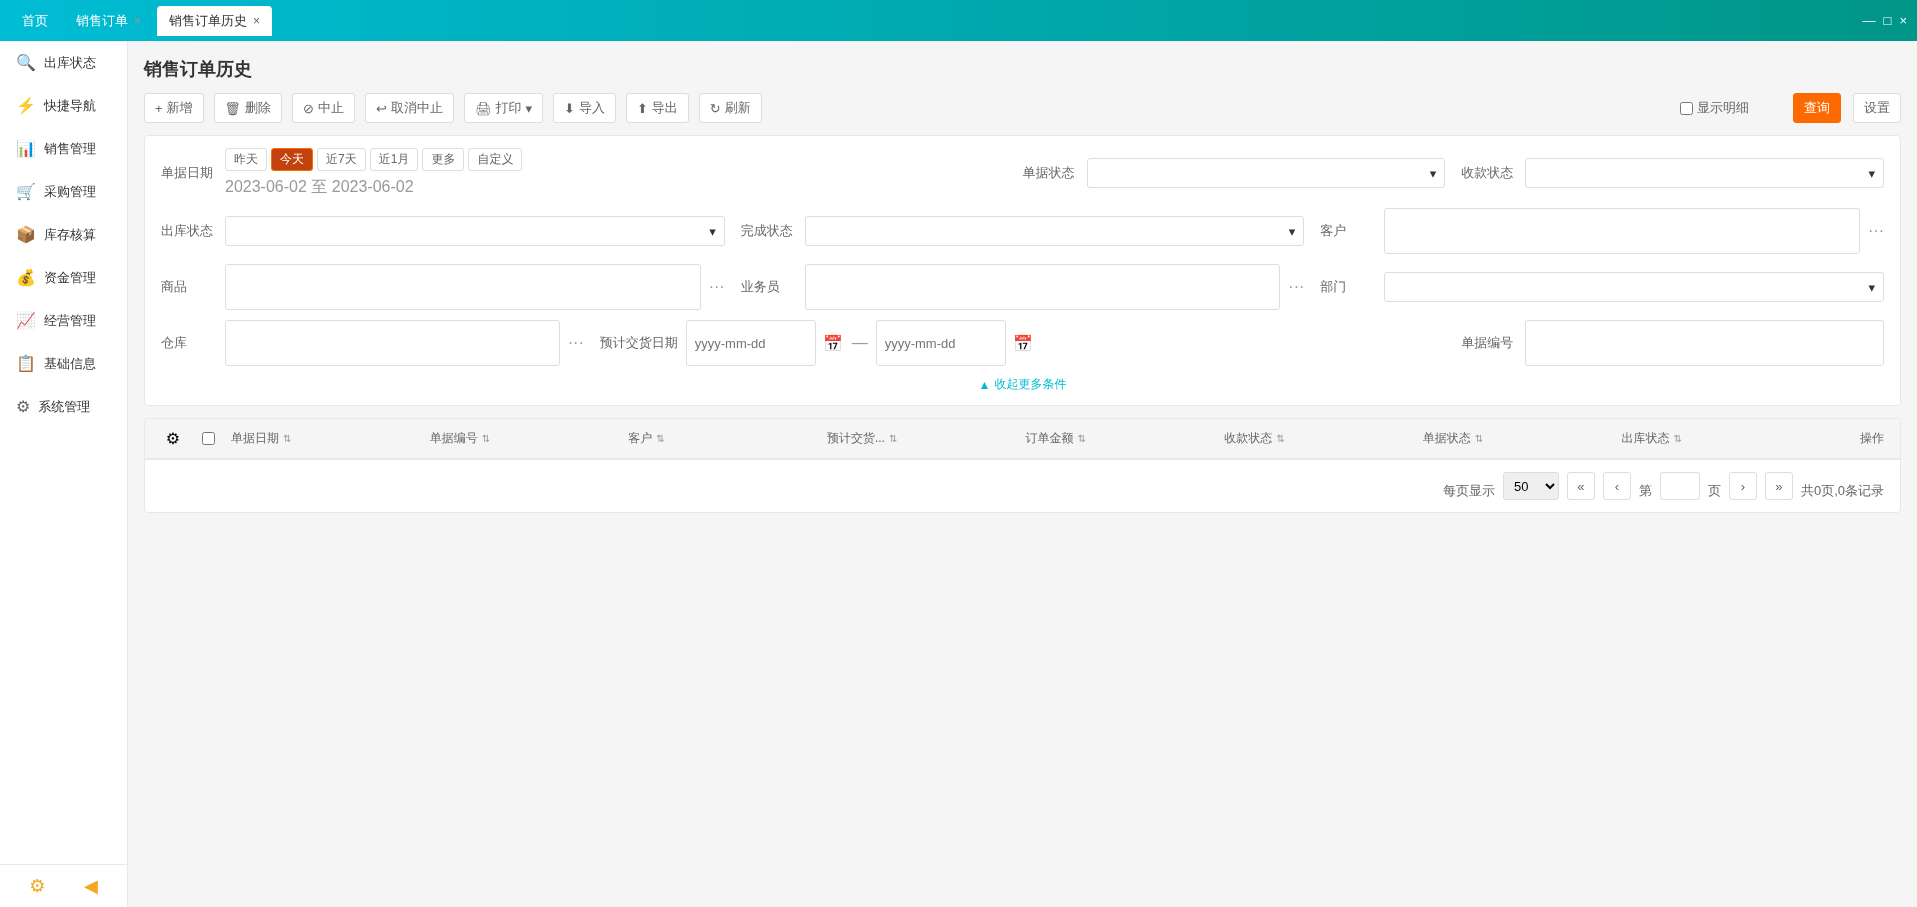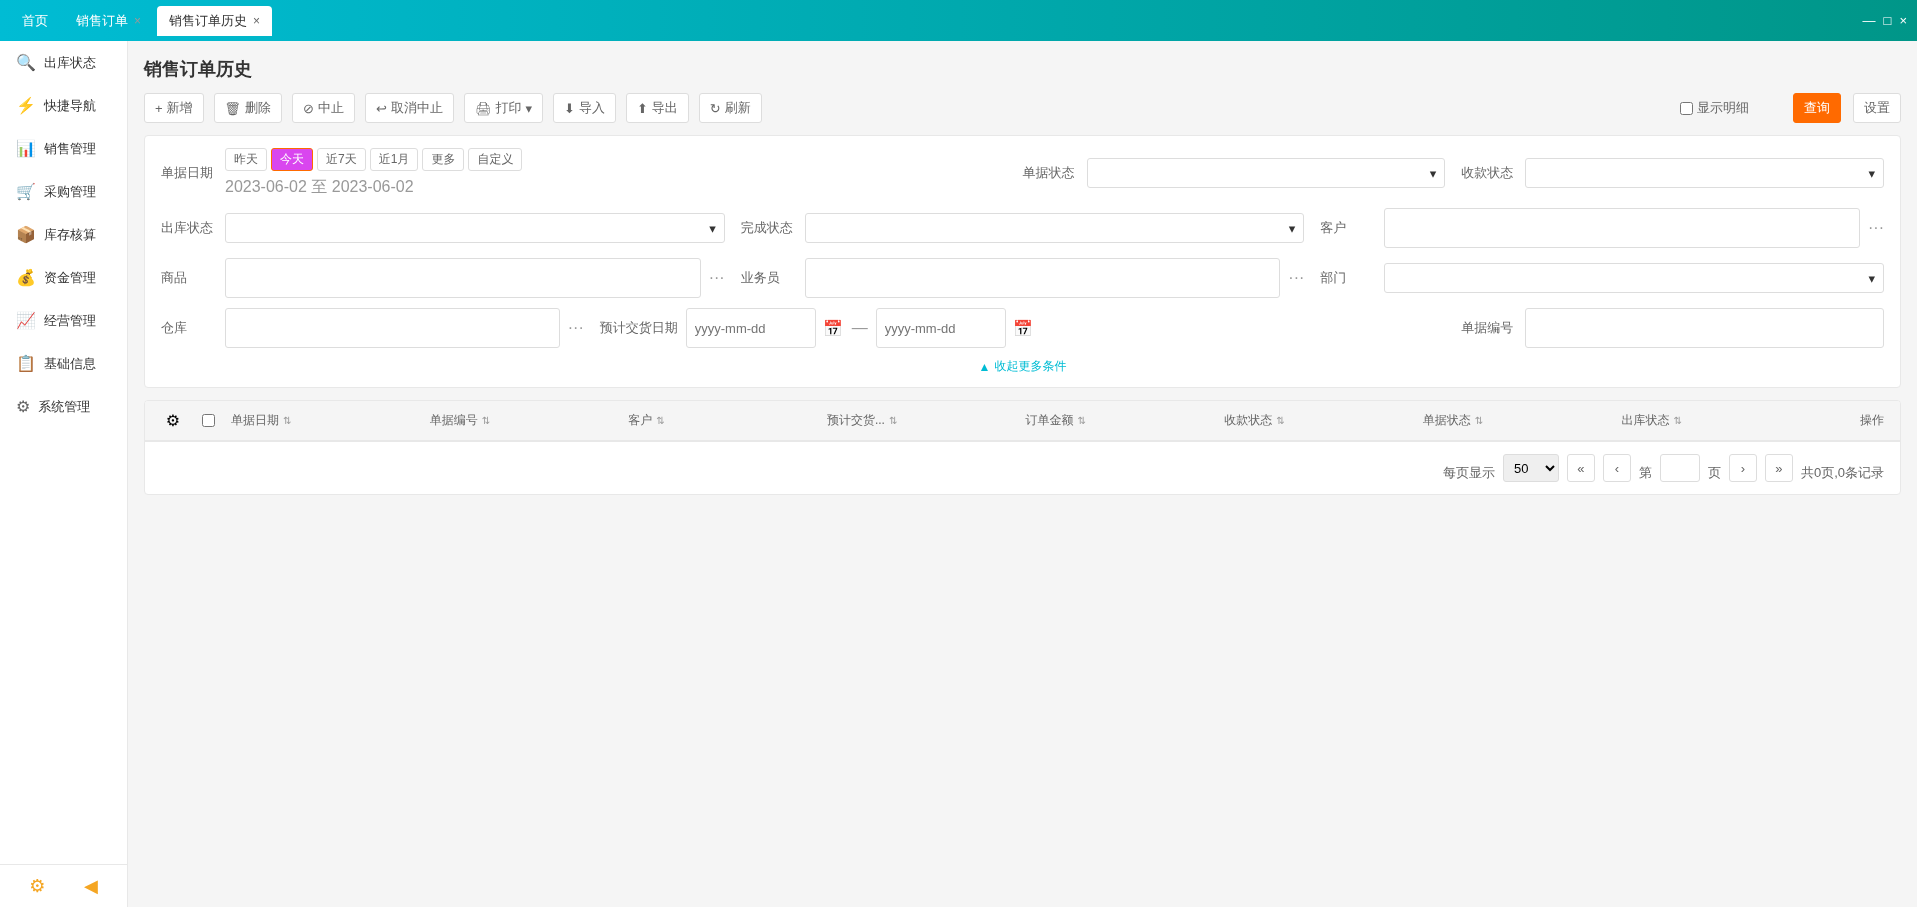--- a/index.html
+++ b/index.html
@@ -167,39 +167,39 @@
       font-size: 13px;
       color: #333;
       background: #fff;
       cursor: pointer;
       display: flex;
       align-items: center;
       justify-content: space-between;
     }
     .filter-input {
       flex: 1;
-      height: 40px;
+      height: 46px;
       border: 1px solid #ddd;
       border-radius: 3px;
       padding: 0 8px;
       font-size: 13px;
       color: #333;
       background: #fff;
     }
     .date-btn {
       padding: 2px 8px;
       font-size: 12px;
       border: 1px solid #ddd;
       border-radius: 3px;
       cursor: pointer;
       color: #666;
       background: #fff;
     }
     .date-btn.active {
-      background: #d946ef;
+      background: #c2410c;
       color: #fff;
       border-color: #ff6a00;
     }
     .date-range-text {
       font-size: 16px;
       color: #999;
       margin-top: 2px;
     }
     .filter-dots {
       color: #999;

